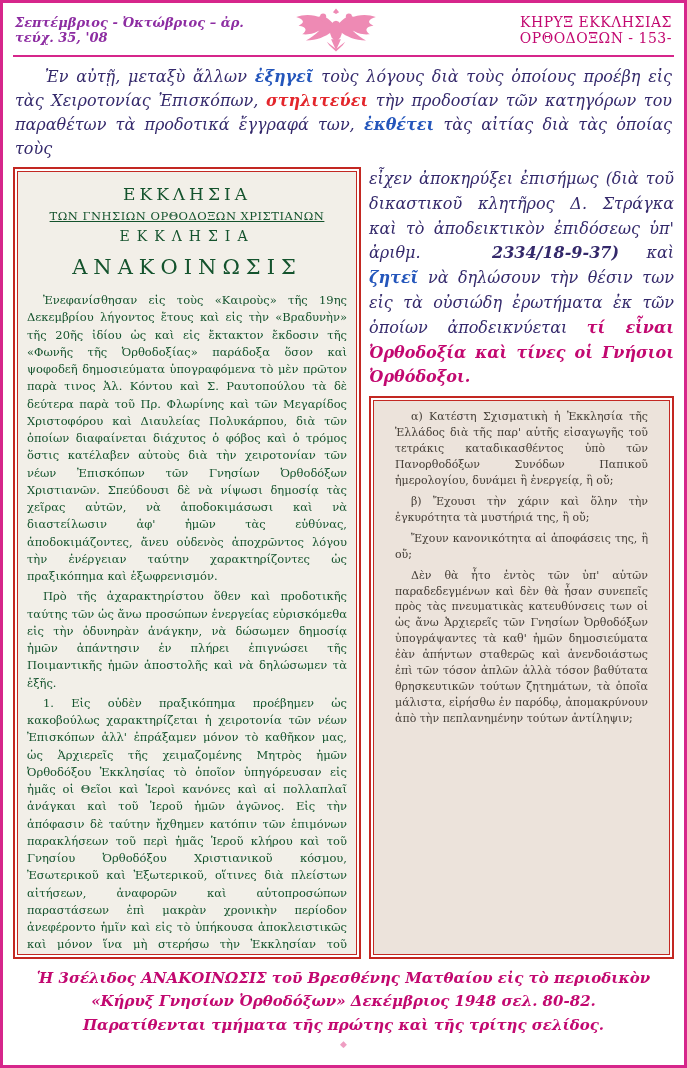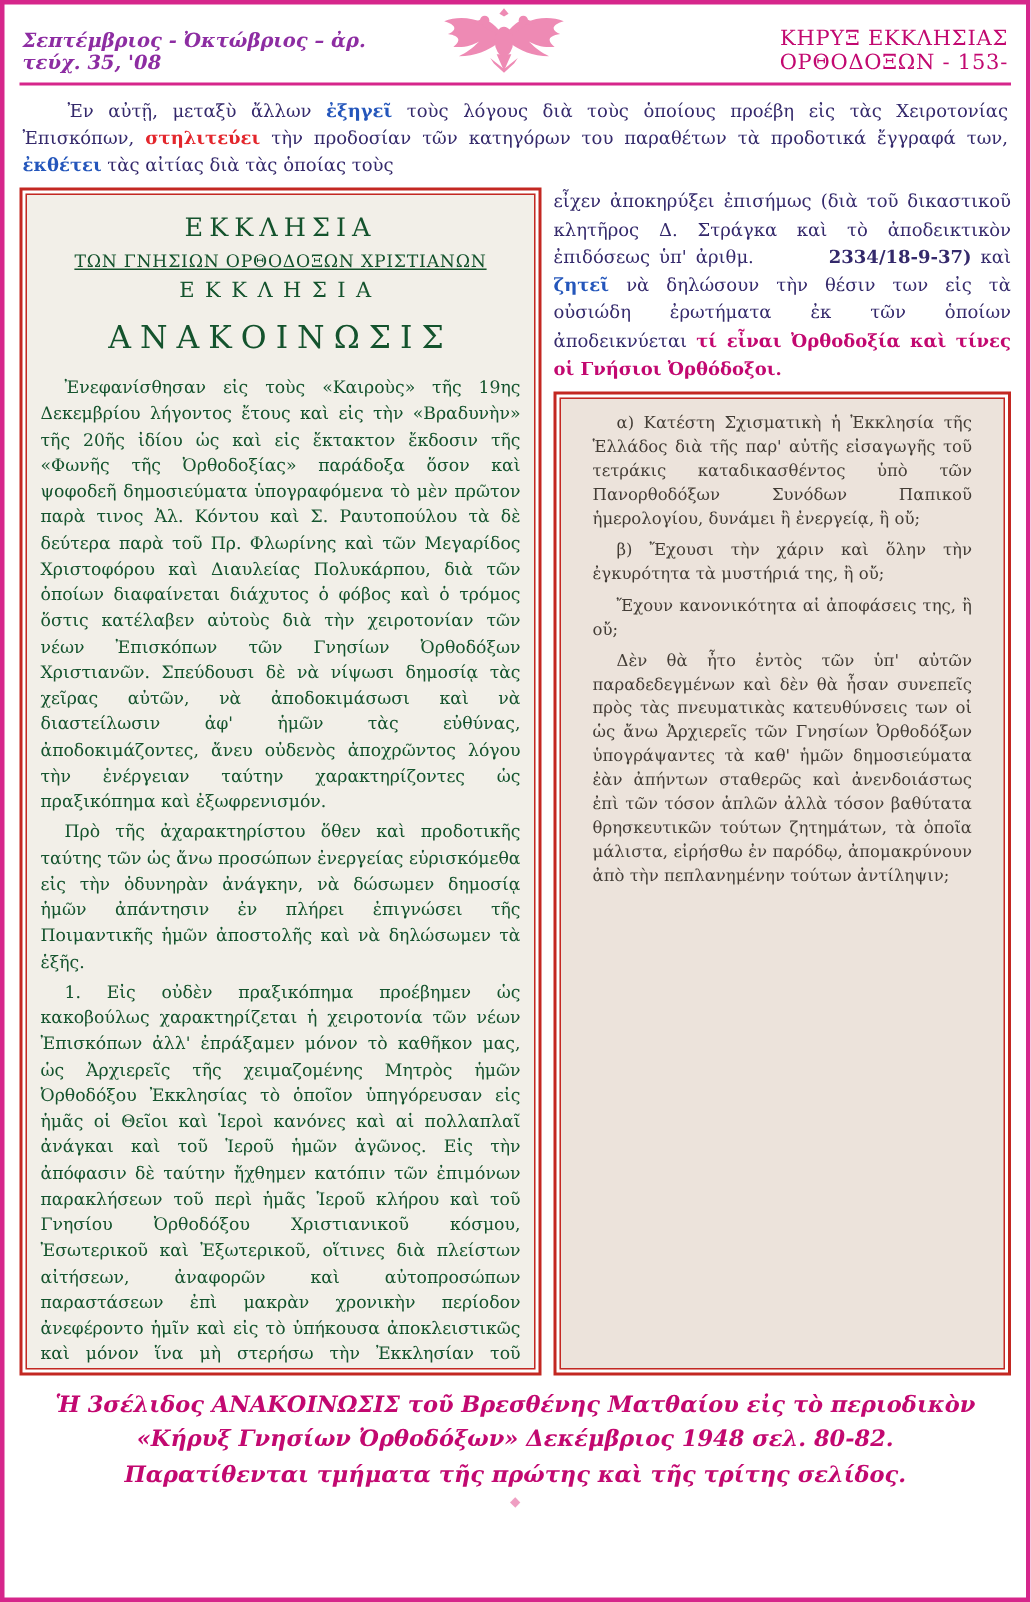--- a/index.html
+++ b/index.html
@@ -3,27 +3,27 @@
 <meta charset="utf-8">
 <style>
   html,body{margin:0;padding:0;background:#ffffff;}
   .page{
     box-sizing:border-box;width:687px;height:1068px;
     border:3px solid var(--accent,#d6268b);
     padding:4px 10px 4px;overflow:hidden;position:relative;
     font-family:"DejaVu Serif",serif;background:#ffffff;
   }
   
-  .masthead{display:flex;align-items:flex-end;justify-content:space-between;
+  .masthead{display:flex;align-items:center;justify-content:space-between;
     border-bottom:2px solid var(--accent,#d6268b);padding:3px 2px 5px;height:50px;box-sizing:border-box;}
   .issue-info{color:var(--purple,#8d2da2);font-style:italic;font-weight:bold;font-size:13px;width:235px;}
   .journal-title{color:var(--magenta,#c20870);font-weight:normal;font-size:14px;letter-spacing:.5px;width:250px;text-align:right;}
   .eagle{flex:0 0 auto;line-height:0;}
   
-  .intro{color:var(--navy,#34296b);font-size:12px;line-height:1.5;text-align:justify;}
+  .intro{color:var(--navy,#34296b);font-style:italic;font-size:16px;line-height:1.5;text-align:justify;}
   .intro-full{margin:8px 2px 6px;text-indent:30px;}
   .hl-blue{color:var(--blue,#2456bb);font-weight:bold;}
   .hl-red{color:var(--red,#e3262c);font-weight:bold;}
   .hl-magenta{color:var(--magenta,#c20870);font-weight:bold;}
   .hl-bold{font-weight:bold;margin-left:44px;}
   
   .columns{display:flex;gap:8px;height:792px;}
   .doc{border:2px solid var(--docborder,#c32822);padding:2px;background:#fff;box-sizing:border-box;}
   .doc-inner{border:1px solid var(--docborder,#c32822);height:100%;box-sizing:border-box;overflow:hidden;}
   .doc1{width:348px;flex:0 0 auto;height:100%;}

